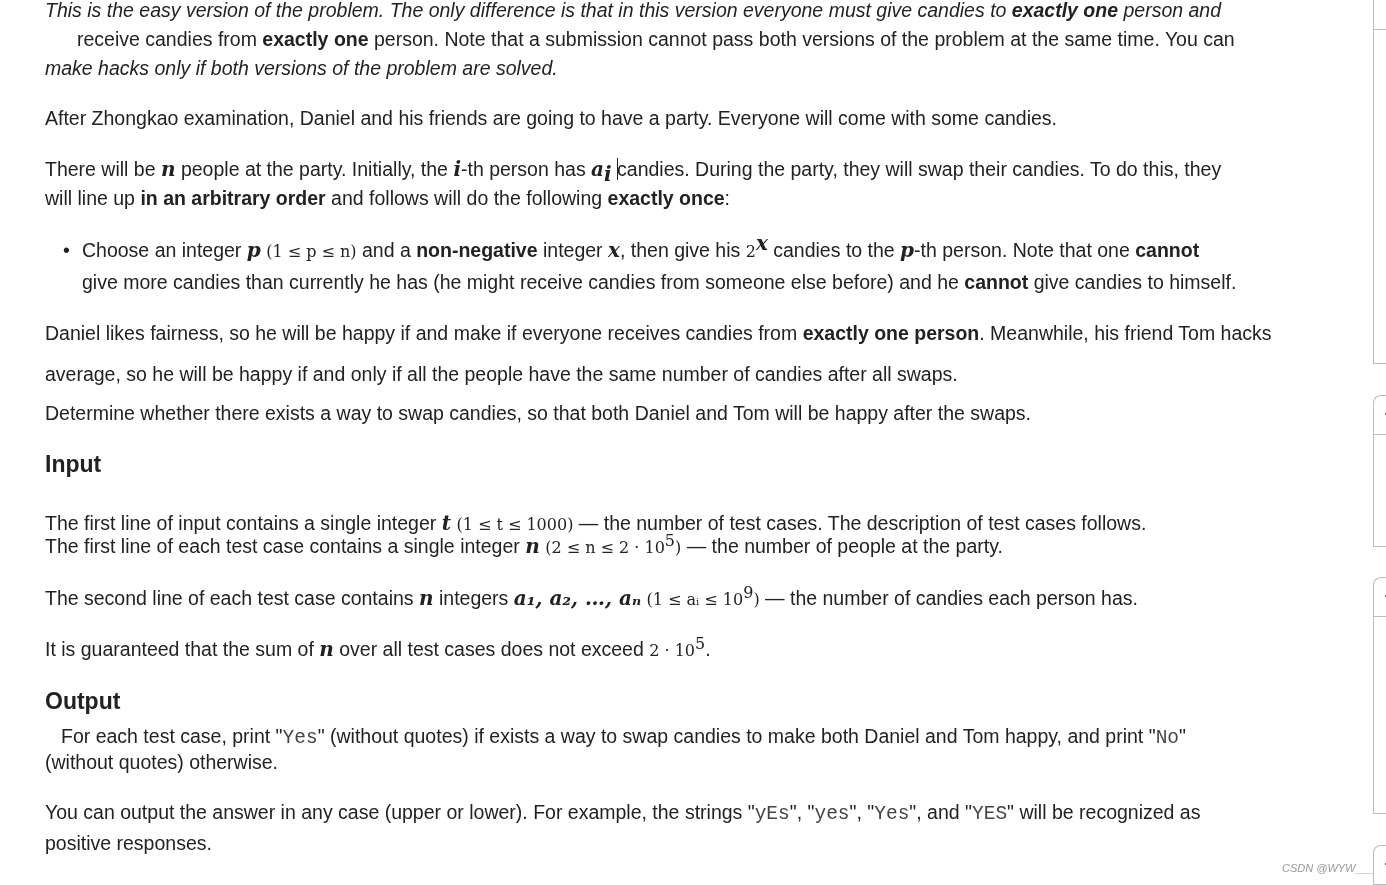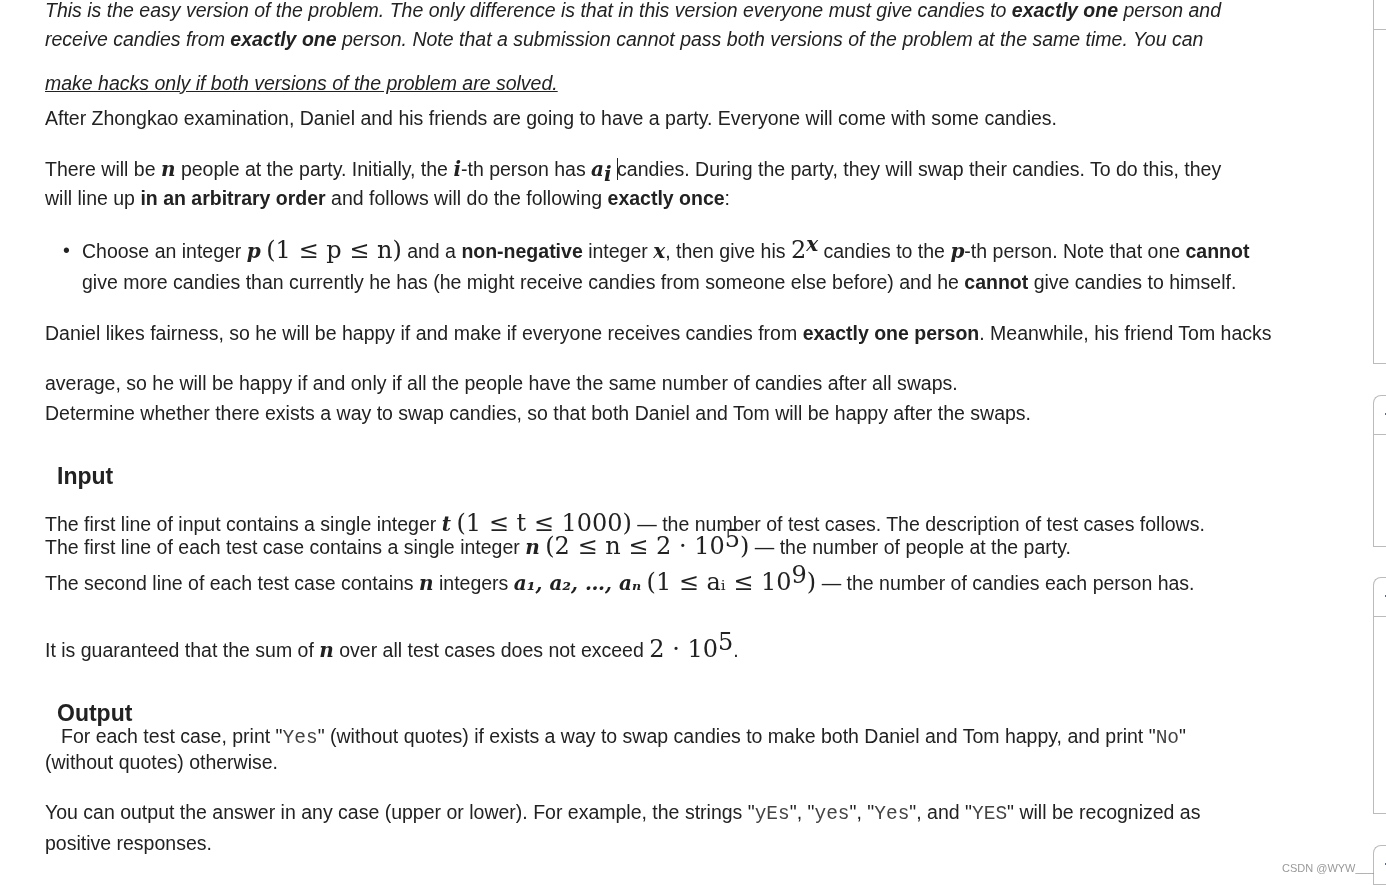--- a/index.html
+++ b/index.html
@@ -1,61 +1,61 @@
 <!DOCTYPE html>
 <html><head>
 <meta charset="utf-8">
 <style>
   html, body { margin:0; padding:0; background:#fff; }
   body { width:1386px; height:885px; overflow:hidden; position:relative;
          font-family:"Liberation Sans", sans-serif; color:#222; font-size:19.5px; }
   .content { position:absolute; left:45px; top:0; width:1300px; }
   p { margin:0; line-height:30px; }
   .m { font-family:"DejaVu Serif", serif; font-style:italic; font-weight:bold; font-size:20px; }
-  .mr { font-family:"DejaVu Serif", serif; font-size:24px; }
+  .mr { font-family:"DejaVu Serif", serif; font-size:16px; }
   .tt { font-family:"Liberation Mono", monospace; color:#444; }
   sup { font-size:13px; line-height:0; }
   sub { font-size:13px; line-height:0; }
-  h3 { margin:12px; font-size:23px; font-weight:bold; line-height:28px; }
+  h3 { margin:0; font-size:23px; font-weight:bold; line-height:28px; }
   .abs { position:absolute; left:0; }
   .caret { display:inline-block; width:1px; height:22px; background:#222; vertical-align:-4px; margin-right:-1px; }
   .side-box { position:absolute; left:1373px; width:20px; border:1px solid #bbb; border-right:none; border-radius:8px 0 0 0; background:#fff; }
   .side-box .bar { height:38px; border-bottom:1px solid #bbb; }
   .side-box .dot { position:absolute; left:11px; top:17px; width:2px; height:2px; background:#4a6a90; }
-  .wm { position:absolute; left:1282px; top:862px; font-size:11px; color:#999; }
+  .wm { position:absolute; left:1282px; top:862px; font-size:11px; color:#999;font-style:italic; }
 </style>
 </head>
 <body>
 
 <div class="content">
 
   <p class="abs" style="top:-5px;font-style:italic;"><span>This is the easy version of the problem. The only difference is that in this version everyone must give candies to </span><b>exactly one</b><span> person and</span></p>
-  <p class="abs" style="top:24px;font-style:italic;"><span>receive candies from </span><b>exactly one</b><span> person. Note that a submission cannot pass both versions of the problem at the same time. You can</span></p>
-  <p class="abs" style="top:68px;font-style:italic;text-decoration:underline;">make hacks only if both versions of the problem are solved.</p>
+  <p class="abs" style="top:24px;margin-left:32px;"><span>receive candies from </span><b>exactly one</b><span> person. Note that a submission cannot pass both versions of the problem at the same time. You can</span></p>
+  <p class="abs" style="top:53px;font-style:italic;">make hacks only if both versions of the problem are solved.</p>
 
   <p class="abs" style="top:103px;">After Zhongkao examination, Daniel and his friends are going to have a party. Everyone will come with some candies.</p>
 
   <p class="abs" style="top:154px;"><span>There will be </span><span class="m">n</span><span> people at the party. Initially, the </span><span class="m">i</span><span>-th person has </span><span class="m">a</span><sub class="m">i</sub> <span class="caret"></span><span>candies. During the party, they will swap their candies. To do this, they</span></p>
   <p class="abs" style="top:183px;"><span>will line up </span><b>in an arbitrary order</b><span> and follows will do the following </span><b>exactly once</b><span>:</span></p>
 
   <div class="abs" style="top:235px;width:1300px;">
     <p style="position:absolute;left:18px;top:0;">•</p>
     <p style="position:absolute;left:37px;top:0;white-space:nowrap;"><span>Choose an integer </span><span class="m">p</span> <span class="mr">(1 ≤ p ≤ n)</span><span> and a </span><b>non-negative</b><span> integer </span><span class="m">x</span><span>, then give his </span><span class="mr">2</span><sup class="m">x</sup><span> candies to the </span><span class="m">p</span><span>-th person. Note that one </span><b>cannot</b></p>
     <p style="position:absolute;left:37px;top:32px;white-space:nowrap;"><span>give more candies than currently he has (he might receive candies from someone else before) and he </span><b>cannot</b><span> give candies to himself.</span></p>
   </div>
 
   <p class="abs" style="top:318px;white-space:nowrap;"><span>Daniel likes fairness, so he will be happy if and make if everyone receives candies from </span><b>exactly one person</b><span>. Meanwhile, his friend Tom hacks</span></p>
-  <p class="abs" style="top:368px;">average, so he will be happy if and only if all the people have the same number of candies after all swaps.</p>
+  <p class="abs" style="top:359px;">average, so he will be happy if and only if all the people have the same number of candies after all swaps.</p>
 
   <p class="abs" style="top:398px;">Determine whether there exists a way to swap candies, so that both Daniel and Tom will be happy after the swaps.</p>
 
   <h3 class="abs" style="top:450px;">Input</h3>
   <p class="abs" style="top:480px;white-space:nowrap;margin-top:28px;"><span>The first line of input contains a single integer </span><span class="m">t</span> <span class="mr">(1 ≤ t ≤ 1000)</span><span> — the number of test cases. The description of test cases follows.</span></p>
   <p class="abs" style="top:531px;white-space:nowrap;"><span>The first line of each test case contains a single integer </span><span class="m">n</span> <span class="mr">(2 ≤ n ≤ 2 · 10</span><sup class="mr">5</sup><span class="mr">)</span><span> — the number of people at the party.</span></p>
-  <p class="abs" style="top:567px;white-space:nowrap;"><span>The second line of each test case contains </span><span class="m">n</span><span> integers </span><span class="m">a₁, a₂, …, aₙ</span> <span class="mr">(1 ≤ aᵢ ≤ 10</span><sup class="mr">9</sup><span class="mr">)</span><span> — the number of candies each person has.</span></p>
+  <p class="abs" style="top:583px;white-space:nowrap;"><span>The second line of each test case contains </span><span class="m">n</span><span> integers </span><span class="m">a₁, a₂, …, aₙ</span> <span class="mr">(1 ≤ aᵢ ≤ 10</span><sup class="mr">9</sup><span class="mr">)</span><span> — the number of candies each person has.</span></p>
   <p class="abs" style="top:634px;white-space:nowrap;"><span>It is guaranteed that the sum of </span><span class="m">n</span><span> over all test cases does not exceed </span><span class="mr">2 · 10</span><sup class="mr">5</sup><span>.</span></p>
 
   <h3 class="abs" style="top:687px;">Output</h3>
   <p class="abs" style="top:721px;white-space:nowrap;margin-left:16px;"><span>For each test case, print "</span><span class="tt">Yes</span><span>" (without quotes) if exists a way to swap candies to make both Daniel and Tom happy, and print "</span><span class="tt">No</span><span>"</span></p>
   <p class="abs" style="top:747px;">(without quotes) otherwise.</p>
   <p class="abs" style="top:797px;white-space:nowrap;"><span>You can output the answer in any case (upper or lower). For example, the strings "</span><span class="tt">yEs</span><span>", "</span><span class="tt">yes</span><span>", "</span><span class="tt">Yes</span><span>", and "</span><span class="tt">YES</span><span>" will be recognized as</span></p>
   <p class="abs" style="top:828px;">positive responses.</p>
 </div>
 
 <div class="side-box" style="top:-10px;height:372px;">

